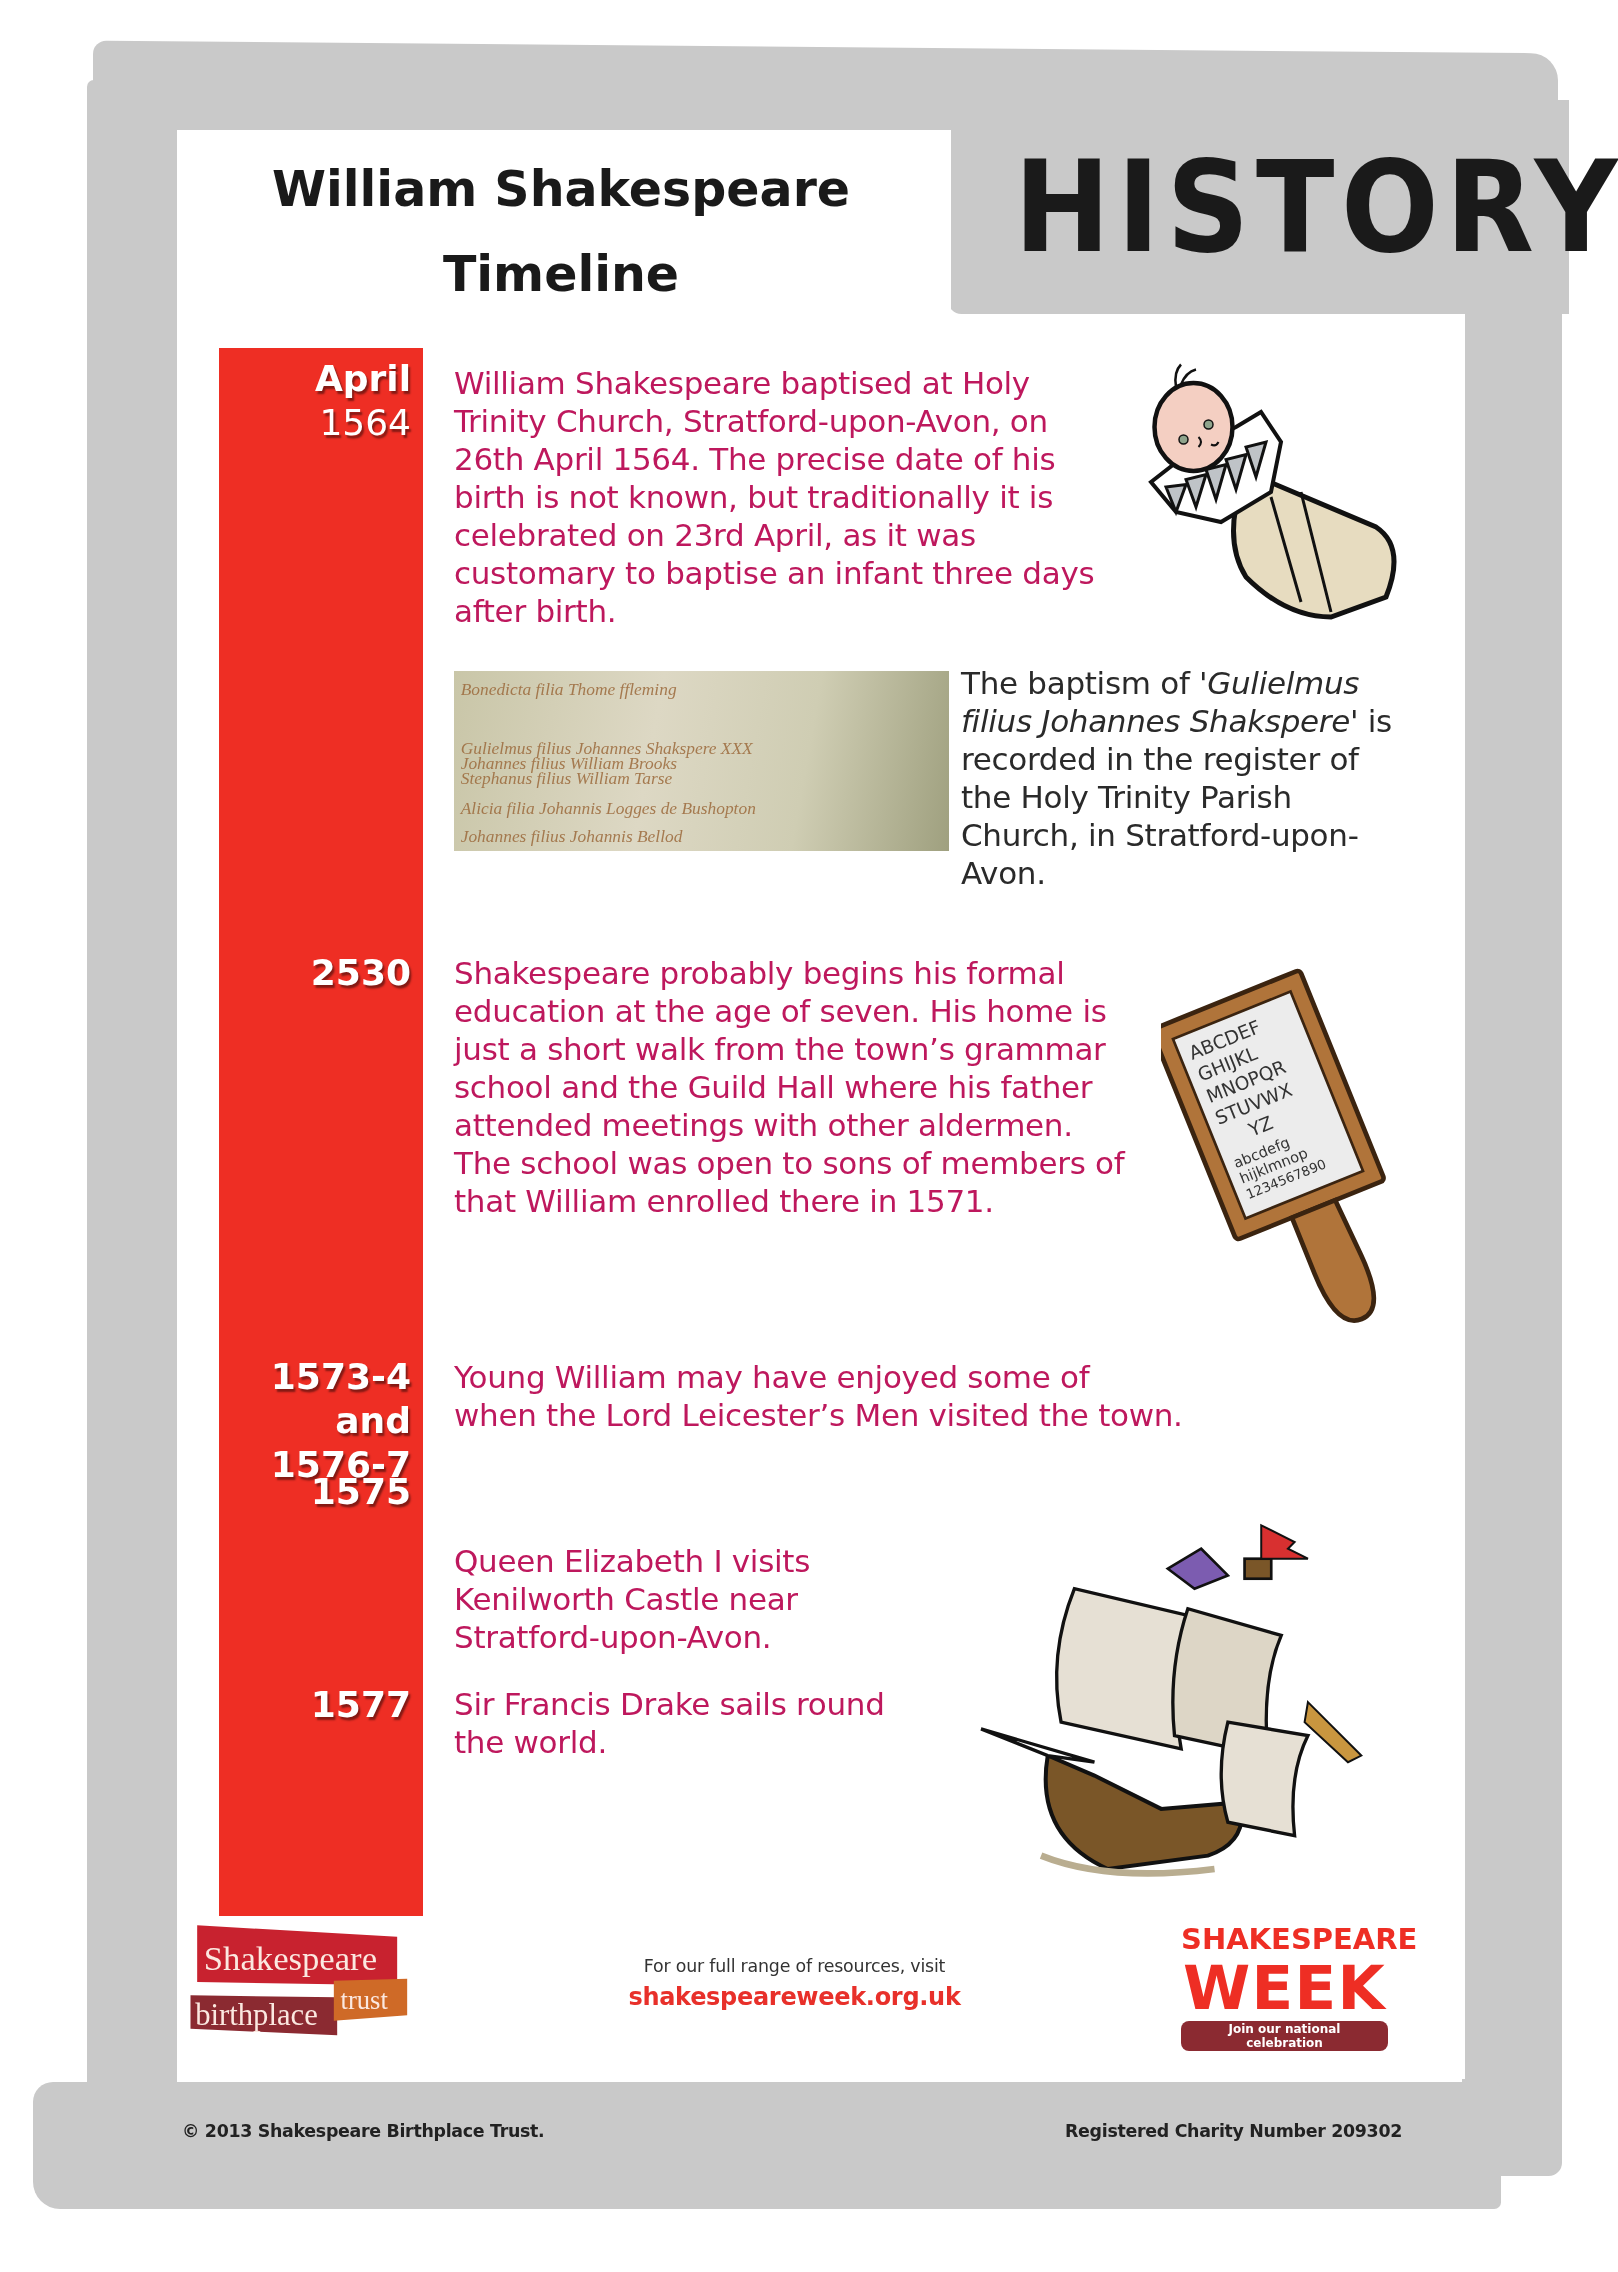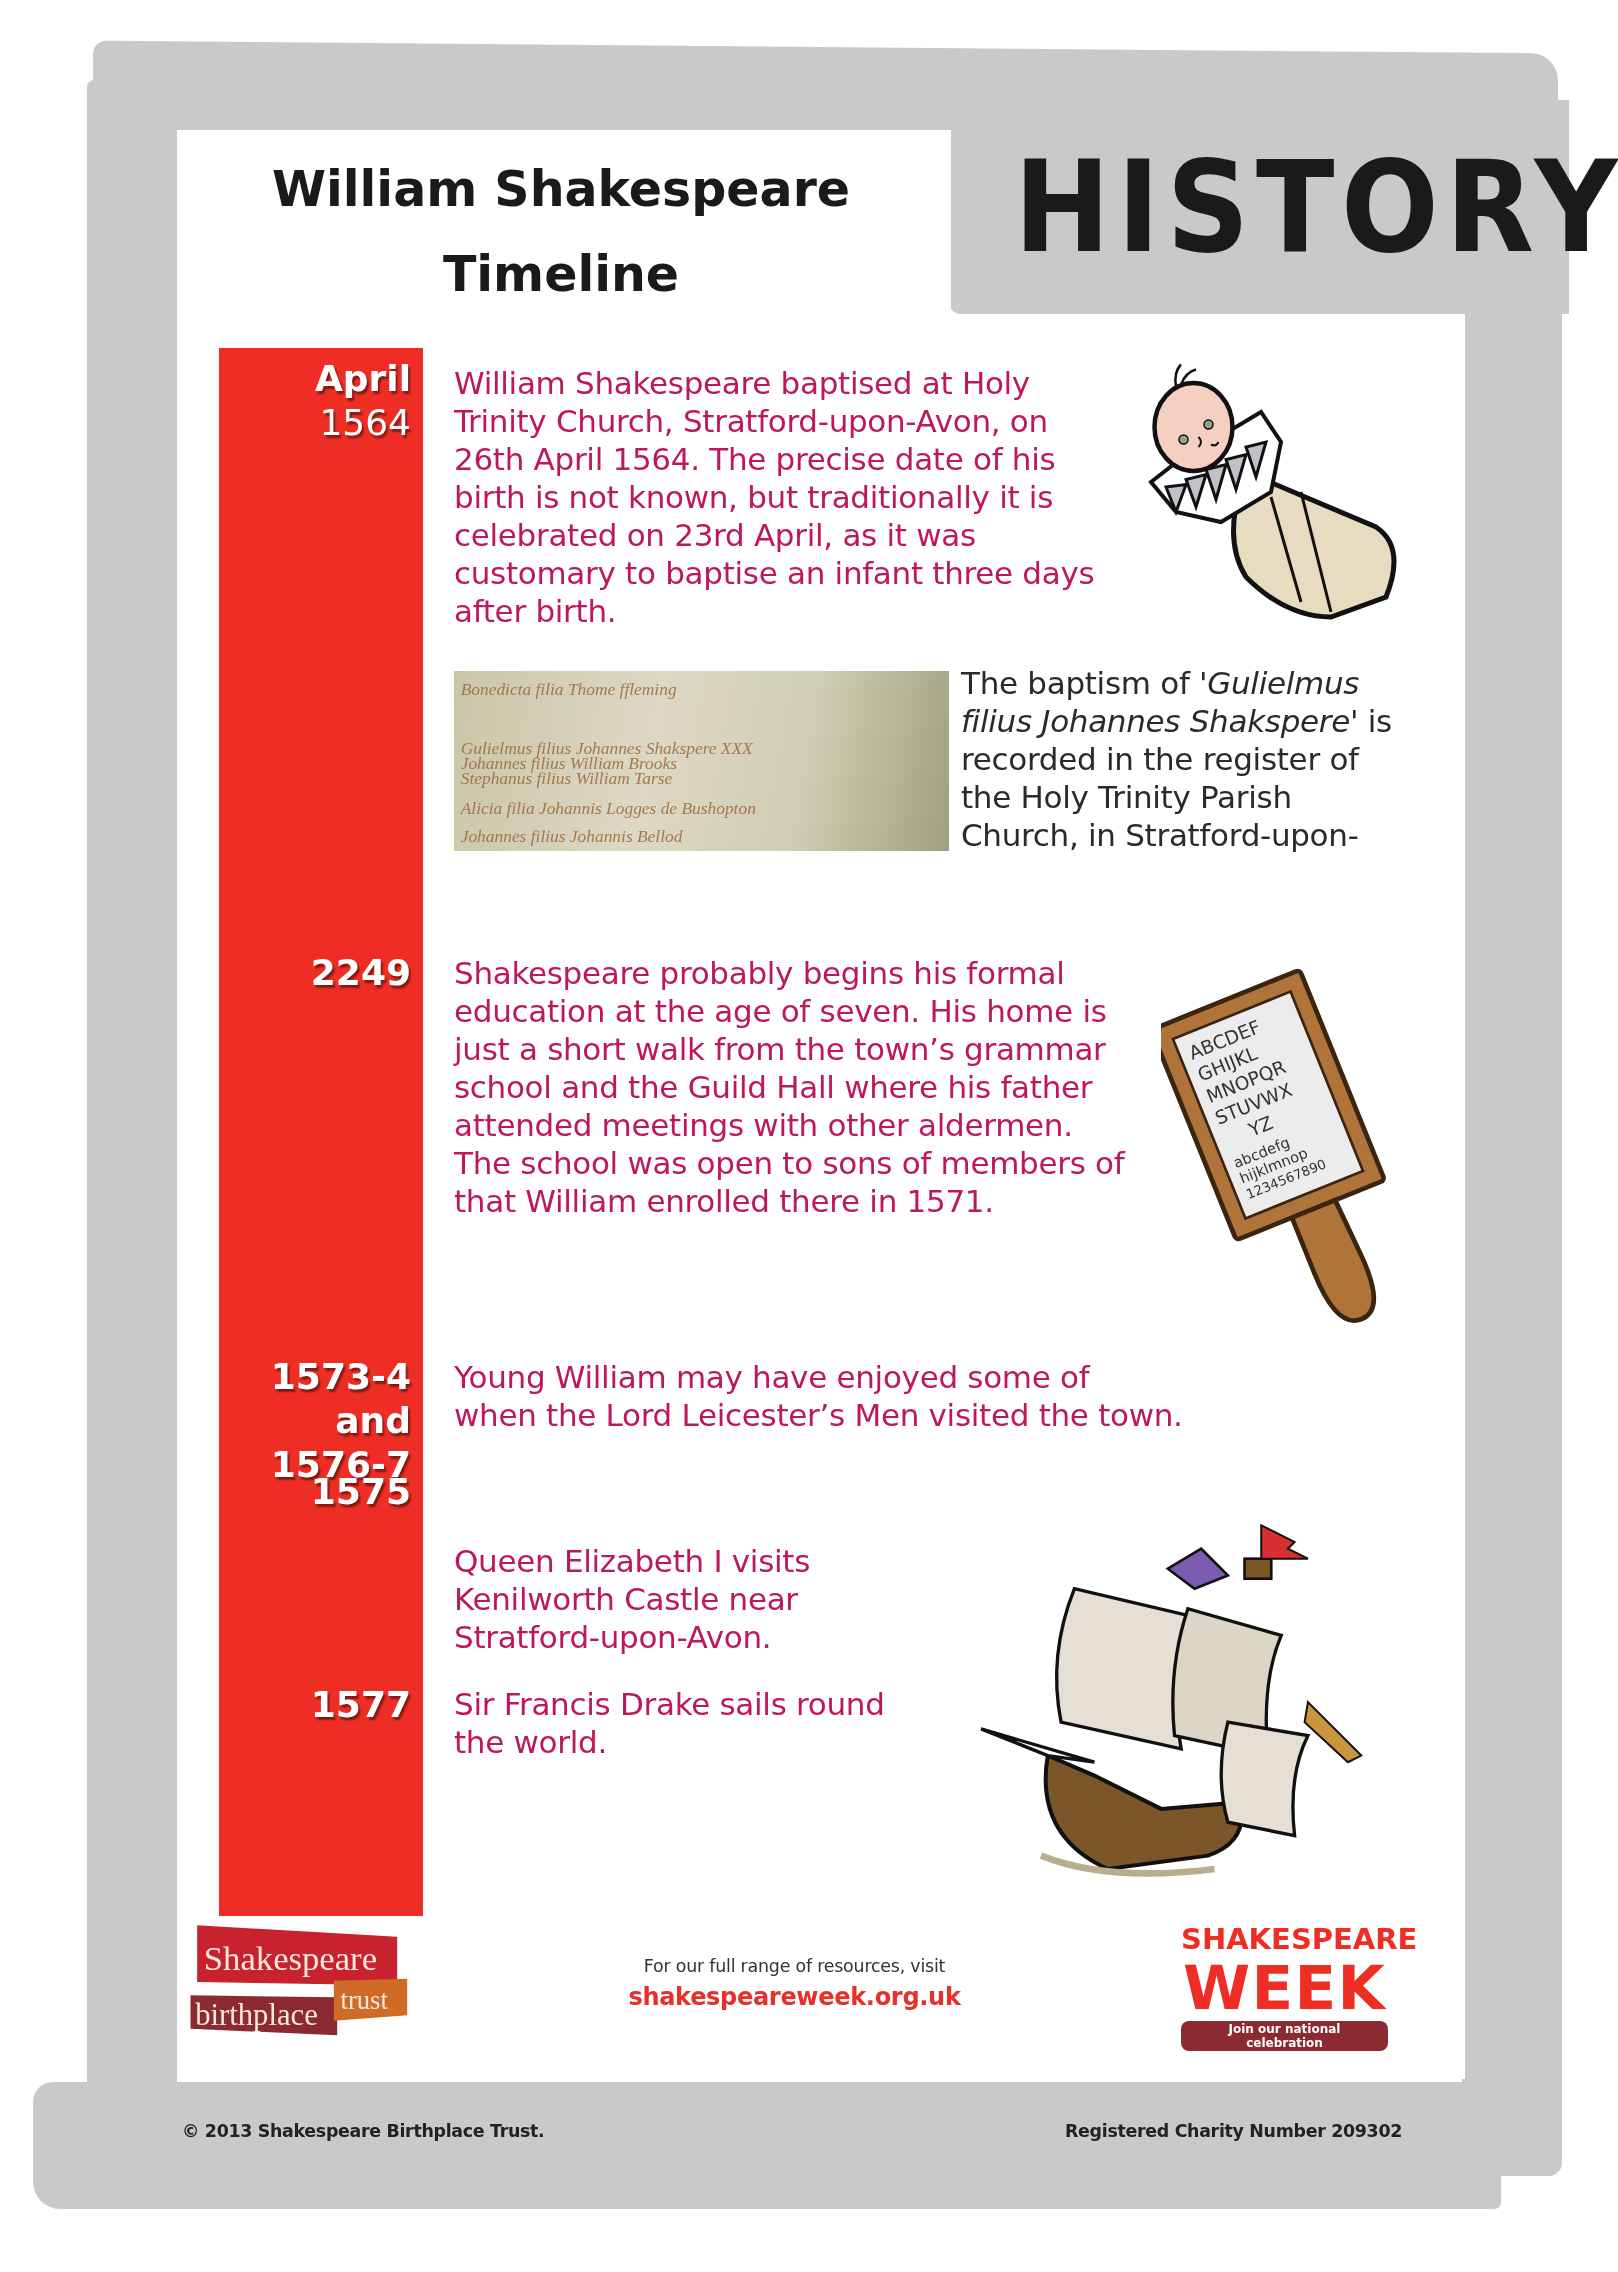--- a/index.html
+++ b/index.html
@@ -109,23 +109,24 @@
   <span style="left:6.7px; top:127px;">Alicia filia Johannis Logges de Bushopton</span>
   <span style="left:6.7px; top:155px;">Johannes filius Johannis Bellod</span>
 </div>
 
 <div class="caption">
   <div><span>The baptism of </span><i>'Gulielmus</i></div>
   <div><i>filius Johannes Shakspere'</i><span> is</span></div>
   <div>recorded in the register of</div>
   <div>the Holy Trinity Parish</div>
   <div>Church, in Stratford-upon-</div>
-</div>
-
-<div class="year" style="top:951px;">2249</div>
+  <div>Avon.</div>
+</div>
+
+<div class="year" style="top:951px;">2530</div>
 <div class="entry-text" style="top:954px;">
   <div>Shakespeare probably begins his formal</div>
   <div>education at the age of seven.  His home is</div>
   <div>just a short walk from the town’s grammar</div>
   <div>school and the Guild Hall where his father</div>
   <div>attended meetings with other aldermen.</div>
   <div>The school was open to sons of members of</div>
   <div>that William enrolled there in 1571.</div>
 </div>
 

